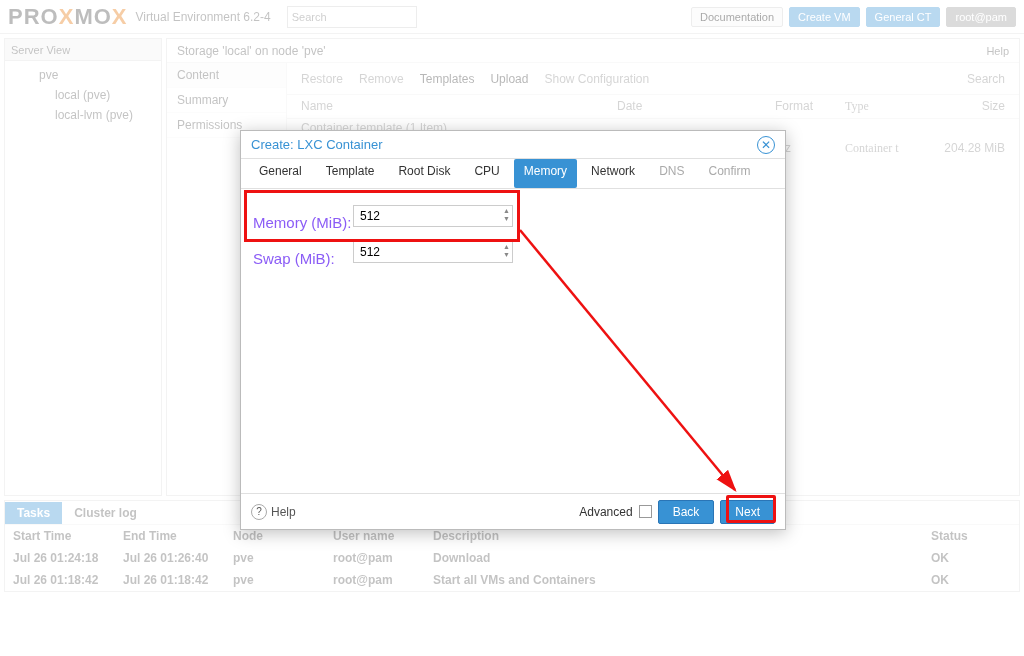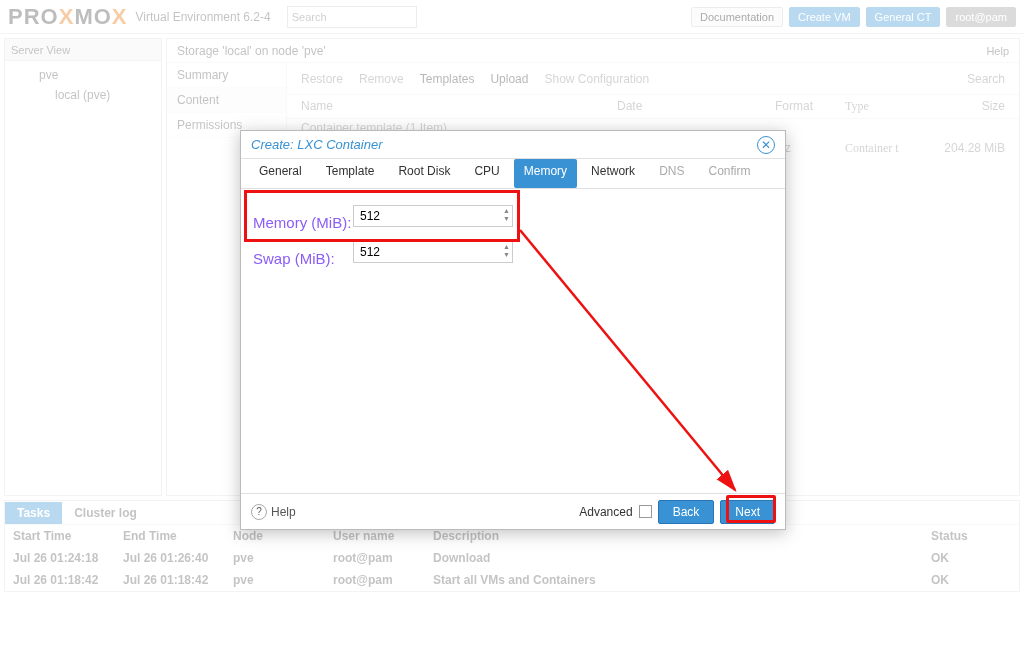--- a/index.html
+++ b/index.html
@@ -53,21 +53,21 @@
 .bottom-header, .bottom-row { display: flex; padding: 4px 8px; font-size: 12px; }
 .bh-c { width: 110px; }
 .bh-c.w2 { width: 100px; }
 .bh-c.desc { flex: 1; }
 .bh-c.st { width: 80px; }
 
 
 .modal-wrap { position: absolute; left: 0; top: 0; right: 0; bottom: 0; }
 .modal { position: absolute; left: 240px; top: 130px; width: 546px; height: 400px; background: #fff; border: 1px solid #bbb; box-shadow: 0 3px 16px rgba(0,0,0,0.25); display: flex; flex-direction: column; }
 .modal-title { height: 28px; display: flex; align-items: center; padding: 0 10px; border-bottom: 1px solid #e0e0e0; }
-.modal-title-text { color: #3892d4; font-size: 13px; font-style: italic; }
+.modal-title-text { color: #3892d4; font-size: 13px; }
 .modal-close { margin-left: auto; width: 18px; height: 18px; border: 1.5px solid #3892d4; border-radius: 50%; display: flex; align-items: center; justify-content: center; color: #3892d4; font-size: 12px; cursor: pointer; }
 .modal-tabs { height: 30px; display: flex; padding: 0 8px; border-bottom: 1px solid #e0e0e0; gap: 4px; }
 .mtab { padding: 5px 10px; font-size: 12px; color: #333; cursor: pointer; }
 .mtab.active { background: #3892d4; color: #fff; border-radius: 2px; }
 .mtab.dis { color: #aaa; }
 .modal-body { flex: 1; padding: 12px; position: relative; }
 .form-row { display: flex; align-items: center; margin-bottom: 6px; }
 .form-label { width: 100px; font-size: 15px; color: #8b5cf6; margin-top: 13px; }
 .form-input-wrap { position: relative; }
 .form-input { width: 160px; height: 22px; border: 1px solid #ccc; padding: 0 20px 0 6px; font-size: 12px; }
@@ -100,32 +100,33 @@
       <button class="top-btn blue">General CT</button>
       <button class="top-btn grey">root@pam</button>
     </div>
   </div>
 
   <div class="left-panel">
     <div class="left-header">Server View</div>
     <div class="tree">
       <div class="tree-item l2">pve</div>
       <div class="tree-item l3">local (pve)</div>
+      <div class="tree-item l3">local-lvm (pve)</div>
     </div>
   </div>
 
   <div class="center">
     <div class="center-header">
       <span>Storage 'local' on node 'pve'</span>
       <span class="help">Help</span>
     </div>
     <div class="center-body">
       <div class="center-nav">
+        <div class="navitem active">Content</div>
         <div class="navitem">Summary</div>
-        <div class="navitem active">Content</div>
         <div class="navitem">Permissions</div>
       </div>
       <div class="center-main">
         <div class="toolbar">
           <span class="tb-item">Restore</span>
           <span class="tb-item">Remove</span>
           <span class="tb-item active">Templates</span>
           <span class="tb-item active">Upload</span>
           <span class="tb-item">Show Configuration</span>
           <span class="tb-search">Search</span>

